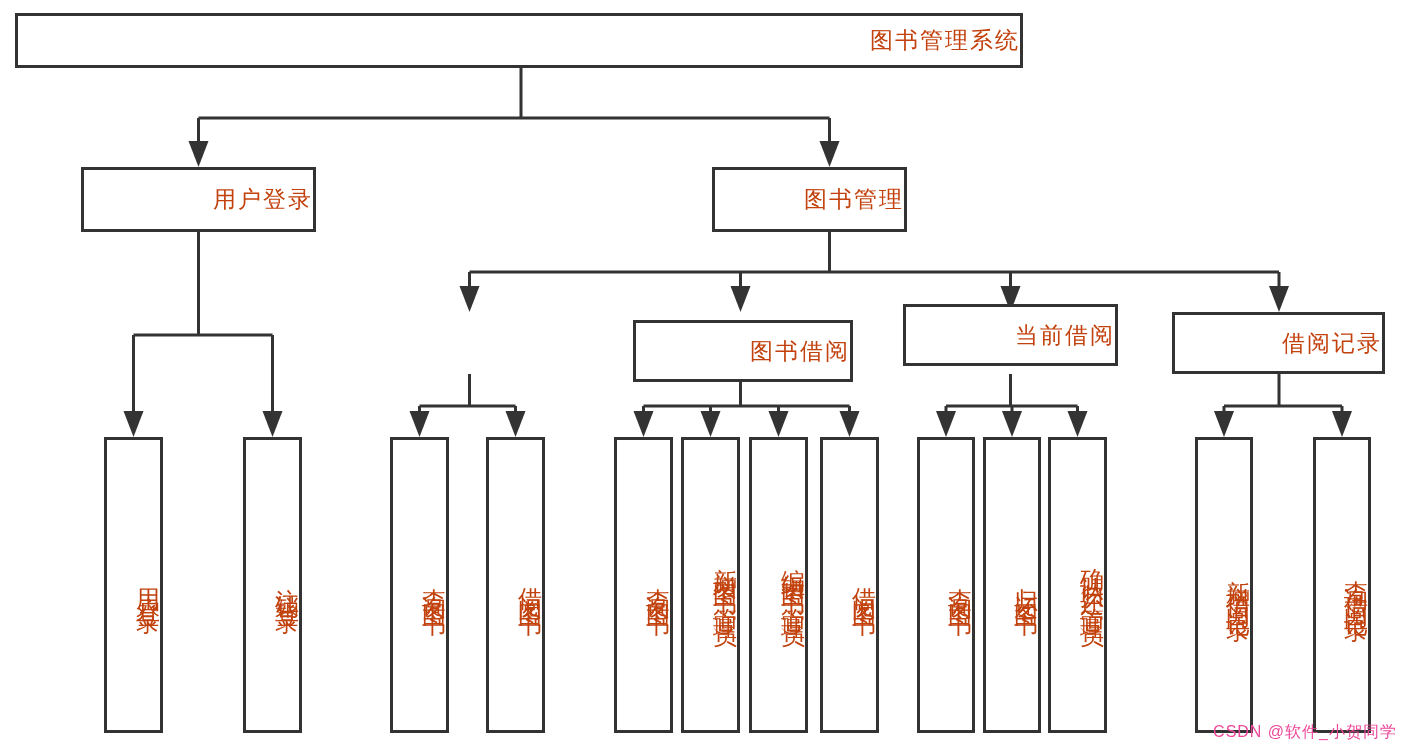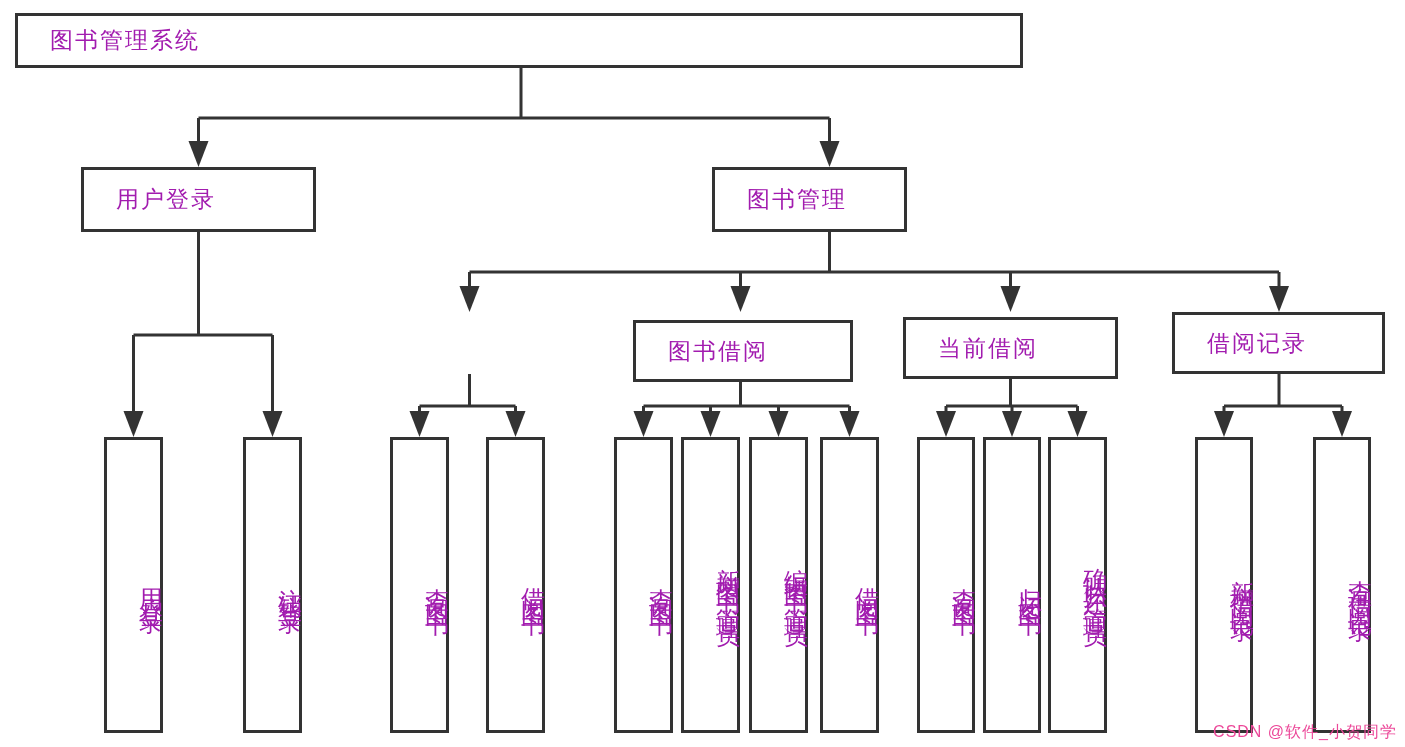--- a/index.html
+++ b/index.html
@@ -25,23 +25,22 @@
     fill: #333333;
     stroke: none;
   }
   .box {
     position: absolute;
     box-sizing: border-box;
     background: #ffffff;
     border: 3px solid #333333;
     display: flex;
     align-items: center;
-    justify-content: flex-start;
-    color: #a21caf;
-    padding-left: 32px;
+    justify-content: flex-end;
+    color: #c2410c;
   }
   .box.h span {
     font-size: 23px;
     letter-spacing: 2px;
     white-space: nowrap;
   }
   .box.v span {
     writing-mode: vertical-rl;
     font-size: 24px;
     letter-spacing: 8px;
@@ -107,21 +106,21 @@
   <div class="box h" style="left:81px;top:167px;width:235px;height:65px">
     <span>用户登录</span>
   </div>
   <div class="box h" style="left:712px;top:167px;width:195px;height:65px">
     <span>图书管理</span>
   </div>
 
   <div class="box h" style="left:633px;top:320px;width:220px;height:62px">
     <span>图书借阅</span>
   </div>
-  <div class="box h" style="left:903px;top:317px;width:215px;height:62px">
+  <div class="box h" style="left:903px;top:304px;width:215px;height:62px">
     <span>当前借阅</span>
   </div>
   <div class="box h" style="left:1172px;top:312px;width:213px;height:62px">
     <span>借阅记录</span>
   </div>
 
   <div class="box v" style="left:104px;top:437px;width:59px;height:296px">
     <span>用户登录</span>
   </div>
   <div class="box v" style="left:243px;top:437px;width:59px;height:296px">

